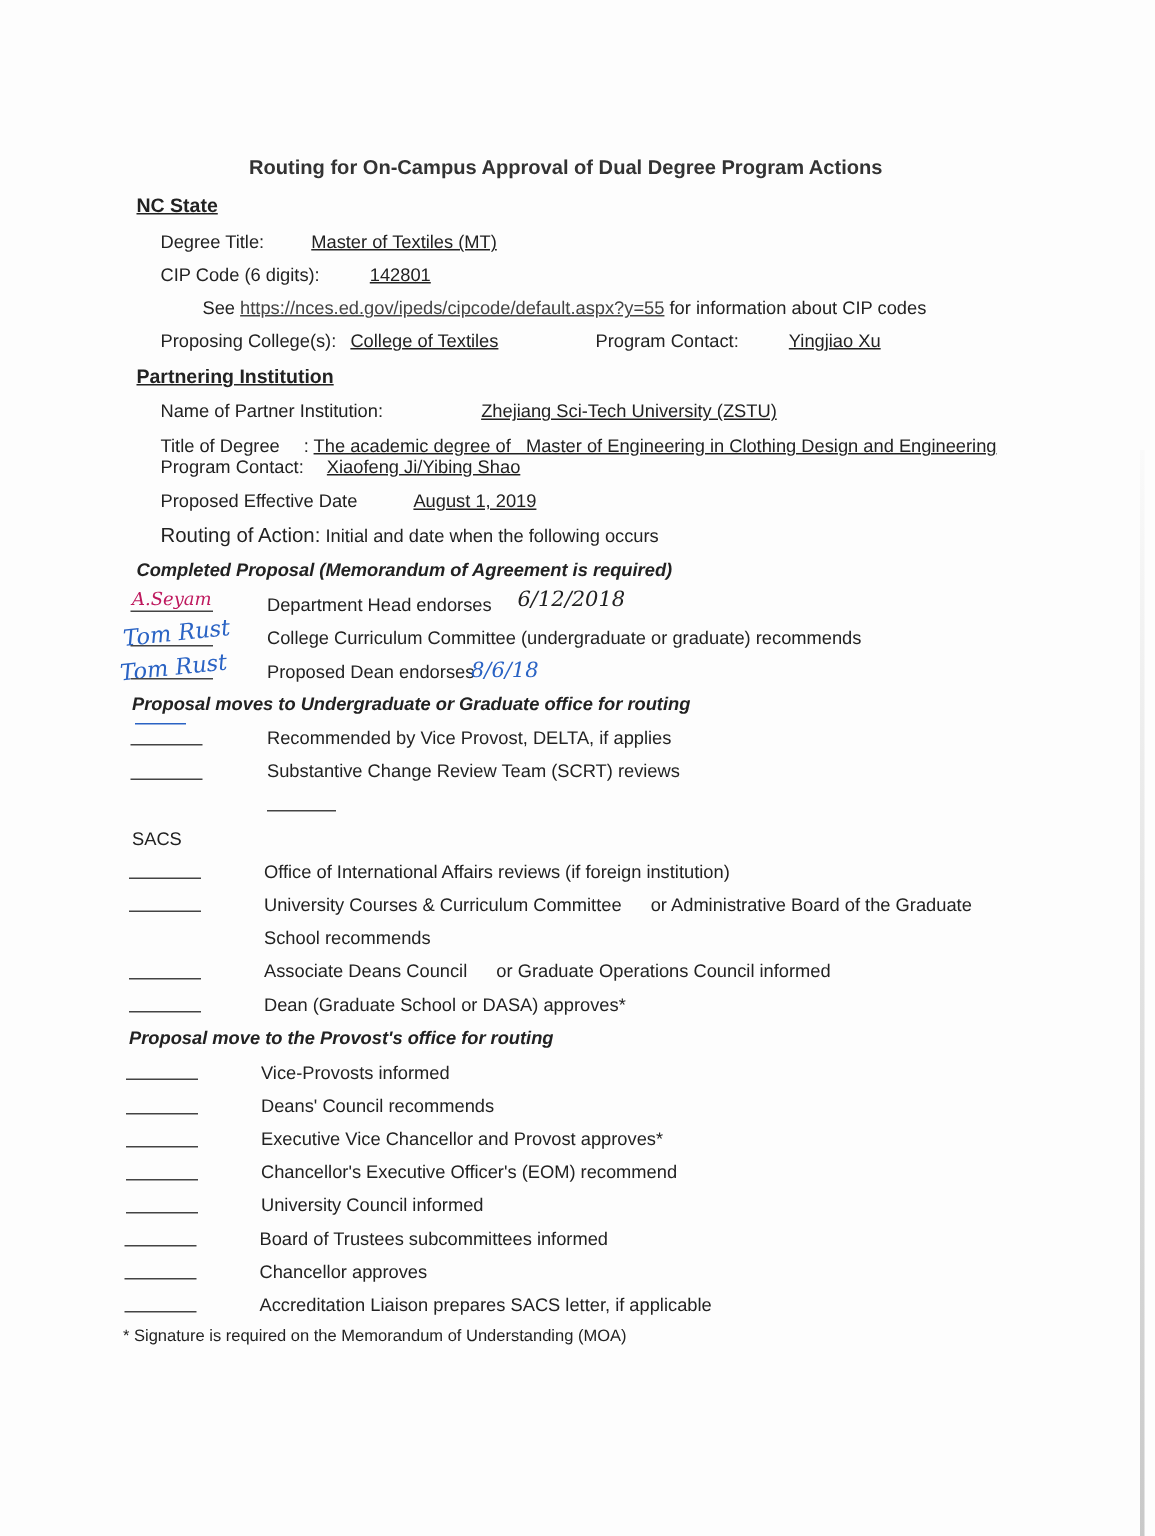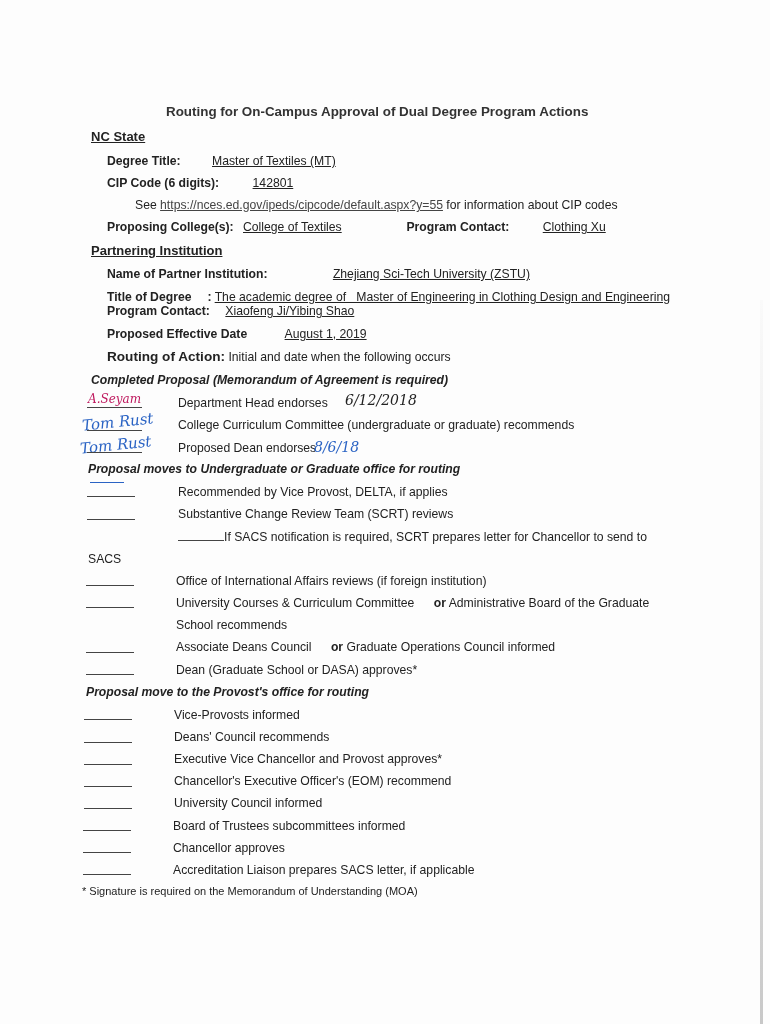--- a/index.html
+++ b/index.html
@@ -3,21 +3,21 @@
 <meta charset="utf-8">
 <style>
   html, body { margin: 0; padding: 0; }
   body {
     width: 770px; height: 1024px; background: #fdfdfd; position: relative; overflow: hidden;
     font-family: "Liberation Sans", sans-serif; color: #222; font-size: 12.2px;
   }
   .abs { position: absolute; white-space: nowrap; }
   .title { font-weight: bold; font-size: 13.4px; color: #333; }
   .h { font-weight: bold; font-size: 13px; text-decoration: underline; }
-  .b { font-weight: bold; padding-left: 16px; }
+  .b { font-weight: normal; padding-left: 16px; }
   .u { text-decoration: underline; }
   .bi { font-weight: bold; font-style: italic; }
   .blank { display: inline-block; border-bottom: 1px solid #444; height: 11px; vertical-align: baseline; }
   .hand { font-family: "DejaVu Serif", serif; font-style: italic; }
   .blue { color: #2a63c4; }
   .scan-edge { position: absolute; left: 760px; top: 300px; width: 3px; height: 724px; background: linear-gradient(#fafafa, #c8c8c8); }
   .line-under { position: absolute; border-bottom: 1px solid #444; }
 </style>
 </head>
 <body>
@@ -41,21 +41,21 @@
   <div class="abs" style="left:135px;top:198px;">
     <span>See</span>
     <span class="u" style="color:#444;">https://nces.ed.gov/ipeds/cipcode/default.aspx?y=55</span>
     <span>for information about CIP codes</span>
   </div>
 
   <div class="abs" style="left:91px;top:220px;">
     <span class="b">Proposing College(s):</span>
     <span class="u" style="display:inline-block;width:150px;padding-left:6px;box-sizing:border-box;">College of Textiles</span>
     <span class="b">Program Contact:</span>
-    <span class="u" style="display:inline-block;width:175px;padding-left:30px;box-sizing:border-box;">Clothing Xu</span>
+    <span class="u" style="display:inline-block;width:175px;padding-left:30px;box-sizing:border-box;">Yingjiao Xu</span>
   </div>
 
   <div class="abs h" style="left:91px;top:243px;">Partnering Institution</div>
 
   <div class="abs" style="left:91px;top:267px;">
     <span class="b">Name of Partner Institution:</span>
     <span class="u" style="display:inline-block;width:290px;padding-left:62px;box-sizing:border-box;">Zhejiang Sci-Tech University (ZSTU)</span>
   </div>
 
   <div class="abs" style="left:91px;top:290px;">
@@ -97,21 +97,21 @@
   <div class="abs bi" style="left:88px;top:462px;">Proposal moves to Undergraduate or Graduate office for routing</div>
 
   <div class="abs" style="left:90px;top:482px;width:34px;border-top:1.5px solid #2a63c4;"></div>
   <div class="line-under" style="left:87px;top:496px;width:48px;"></div>
   <div class="abs" style="left:178px;top:485px;">Recommended by Vice Provost, DELTA, if applies</div>
 
   <div class="line-under" style="left:87px;top:519px;width:48px;"></div>
   <div class="abs" style="left:178px;top:507px;">Substantive Change Review Team (SCRT) reviews</div>
 
   <div class="abs" style="left:178px;top:529px;">
-    <span class="blank" style="width:46px;"></span><span>If SACS notification is required, SCRT prepares letter for Chancellor to send to</span>
+    <span class="blank" style="width:46px;"></span>
   </div>
   <div class="abs" style="left:88px;top:552px;">SACS</div>
 
   <div class="line-under" style="left:86px;top:585px;width:48px;"></div>
   <div class="abs" style="left:176px;top:574px;">Office of International Affairs reviews (if foreign institution)</div>
 
   <div class="line-under" style="left:86px;top:607px;width:48px;"></div>
   <div class="abs" style="left:176px;top:596px;">
     <span>University Courses &amp; Curriculum Committee</span>
     <span class="b">or</span>

